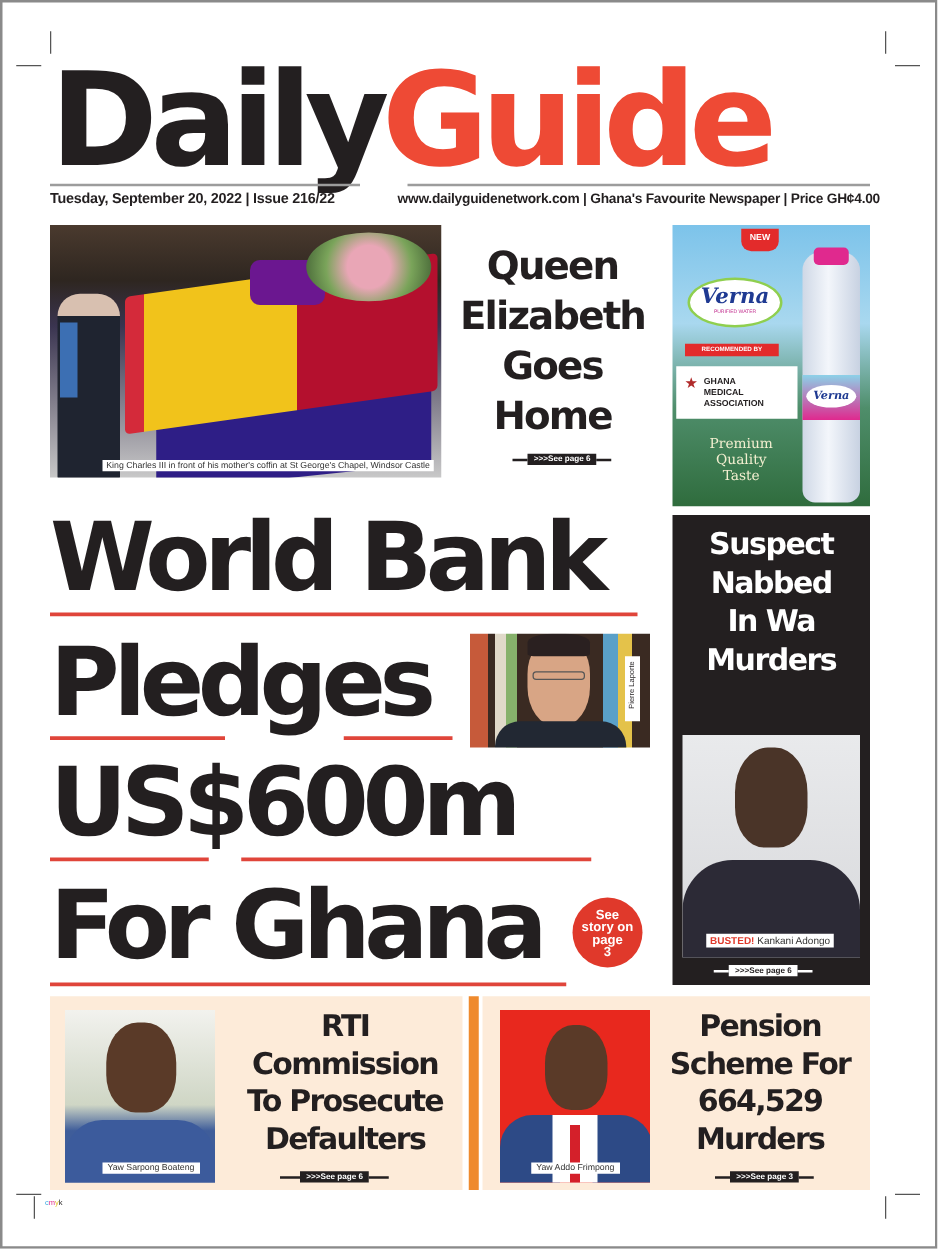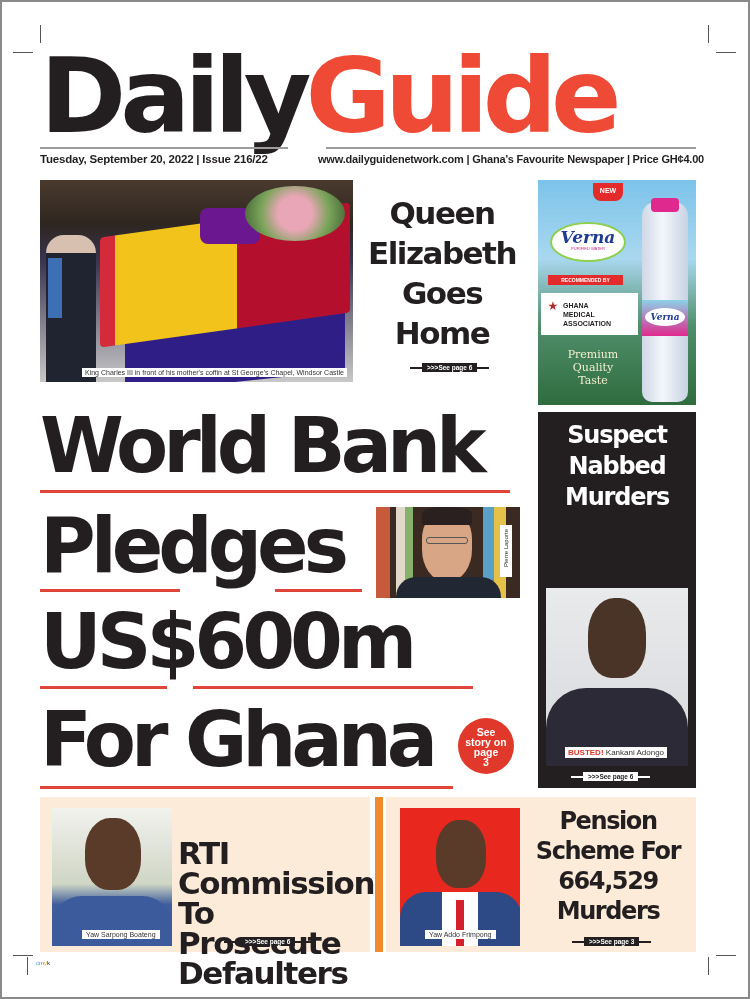--- a/index.html
+++ b/index.html
@@ -81,21 +81,21 @@
 
   
   .bottom-panel { position: absolute; top: 797px; height: 155px; background: #fdebd9; }
   .bp-left { left: 40px; width: 330px; }
   .bp-right { left: 386px; width: 310px; }
   .orange-bar { position: absolute; left: 375px; top: 797px; width: 8px; height: 155px; background: #ef8a2d; }
   .rti-photo { position: absolute; left: 52px; top: 808px; width: 120px; height: 138px; overflow: hidden; background: linear-gradient(180deg, #f2f2ee 0%, #cfd6c5 55%, #3f5d9a 70%, #3f5d9a 100%); }
   .rti-photo .head { position: absolute; left: 33px; top: 10px; width: 56px; height: 72px; background: #5a3a28; border-radius: 45% 45% 42% 42%; }
   .rti-photo .body { position: absolute; left: 0; top: 88px; width: 120px; height: 60px; background: #3c5b9c; border-radius: 30px 30px 0 0; }
   .rti-caption { position: absolute; left: 82px; top: 930px; background: #fff; font-family: "Liberation Sans", sans-serif; font-size: 7px; color: #333; padding: 1px 4px; white-space: nowrap; }
-  .rti-hl { position: absolute; left: 178px; top: 806px; width: 196px; text-align: left; font-family: "DejaVu Sans", sans-serif; font-weight: 700; font-size: 31px; line-height: 30px; letter-spacing: -1.4px; color: #231f20; margin-top: 32px; }
+  .rti-hl { position: absolute; left: 178px; top: 806px; width: 196px; text-align: center; font-family: "DejaVu Sans", sans-serif; font-weight: 700; font-size: 24px; line-height: 30px; letter-spacing: -1.4px; color: #231f20; }
   .see-rti { position: absolute; left: 224px; top: 937px; }
   .pension-photo { position: absolute; left: 400px; top: 808px; width: 120px; height: 138px; overflow: hidden; background: #e8281e; }
   .pension-photo .head { position: absolute; left: 36px; top: 12px; width: 50px; height: 68px; background: #5a3a28; border-radius: 45% 45% 42% 42%; }
   .pension-photo .shirt { position: absolute; left: 42px; top: 84px; width: 36px; height: 60px; background: #fff; }
   .pension-photo .tie { position: absolute; left: 56px; top: 92px; width: 8px; height: 50px; background: #d4202a; }
   .pension-photo .suit-l { position: absolute; left: 0; top: 84px; width: 48px; height: 60px; background: #2d4a86; border-radius: 26px 0 0 0; }
   .pension-photo .suit-r { position: absolute; left: 74px; top: 84px; width: 48px; height: 60px; background: #2d4a86; border-radius: 0 26px 0 0; }
   .pension-caption { position: absolute; left: 425px; top: 930px; background: #fff; font-family: "Liberation Sans", sans-serif; font-size: 7px; color: #333; padding: 1px 4px; white-space: nowrap; }
   .pension-hl { position: absolute; left: 522px; top: 806px; width: 172px; text-align: center; font-family: "DejaVu Sans", sans-serif; font-weight: 700; font-size: 24px; line-height: 30px; letter-spacing: -1.4px; color: #231f20; }
   .see-pension { position: absolute; left: 572px; top: 937px; }
@@ -203,20 +203,21 @@
   <div>See</div>
   <div>story on</div>
   <div>page</div>
   <div>3</div>
 </div>
 
 <div class="wa-box"></div>
 <div class="wa-hl">
   <div>Suspect</div>
   <div>Nabbed</div>
+  <div>In Wa</div>
   <div>Murders</div>
 </div>
 <div class="wa-photo">
   <div class="body"></div>
   <div class="head"></div>
 </div>
 <div class="wa-caption">
   <span class="busted">BUSTED!</span>
   <span>Kankani Adongo</span>
 </div>

